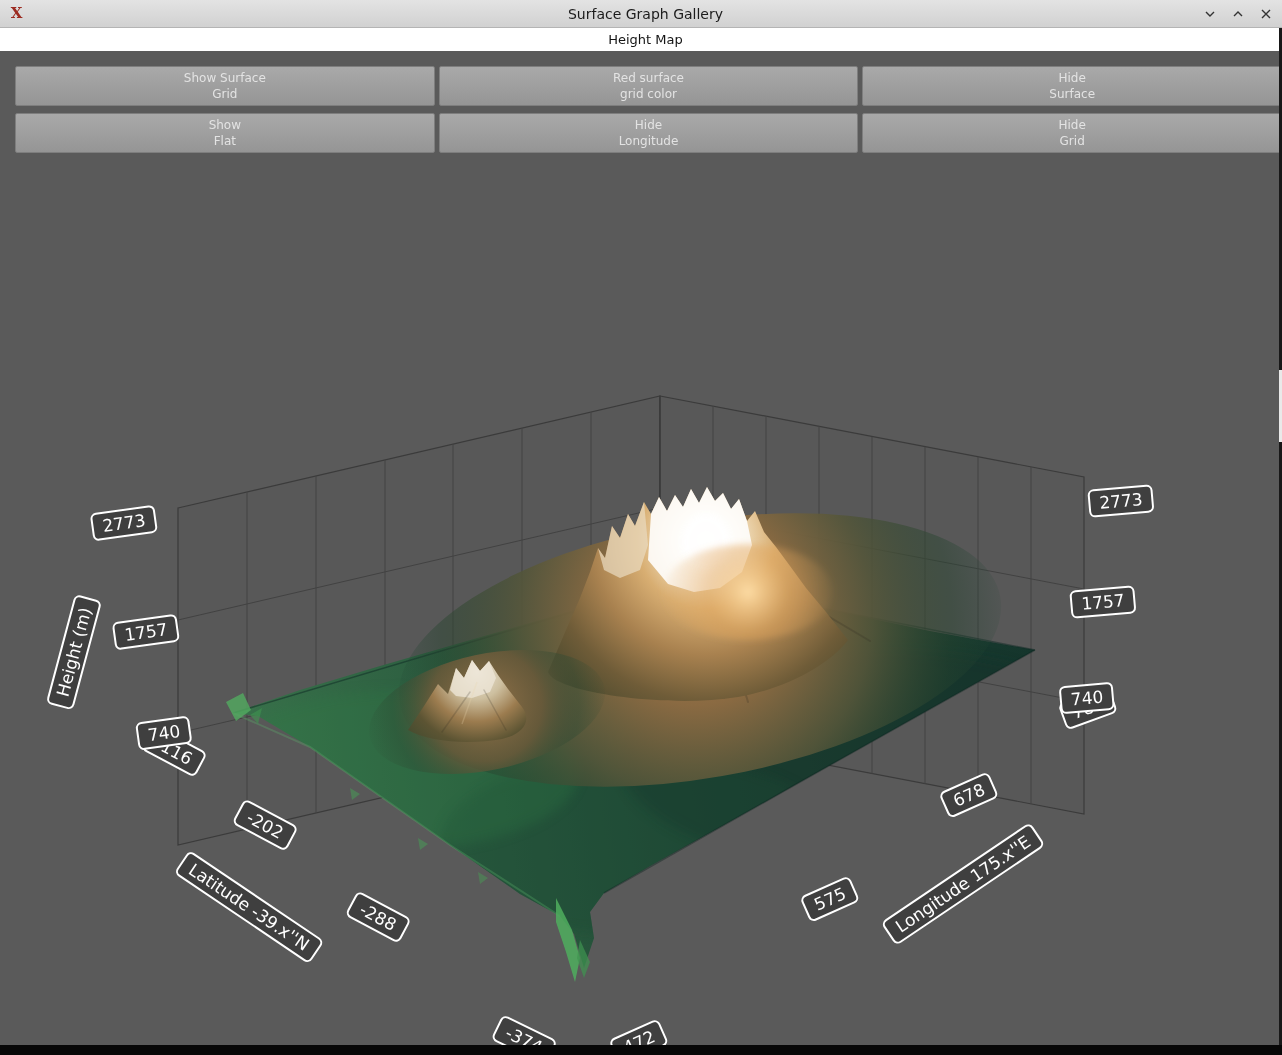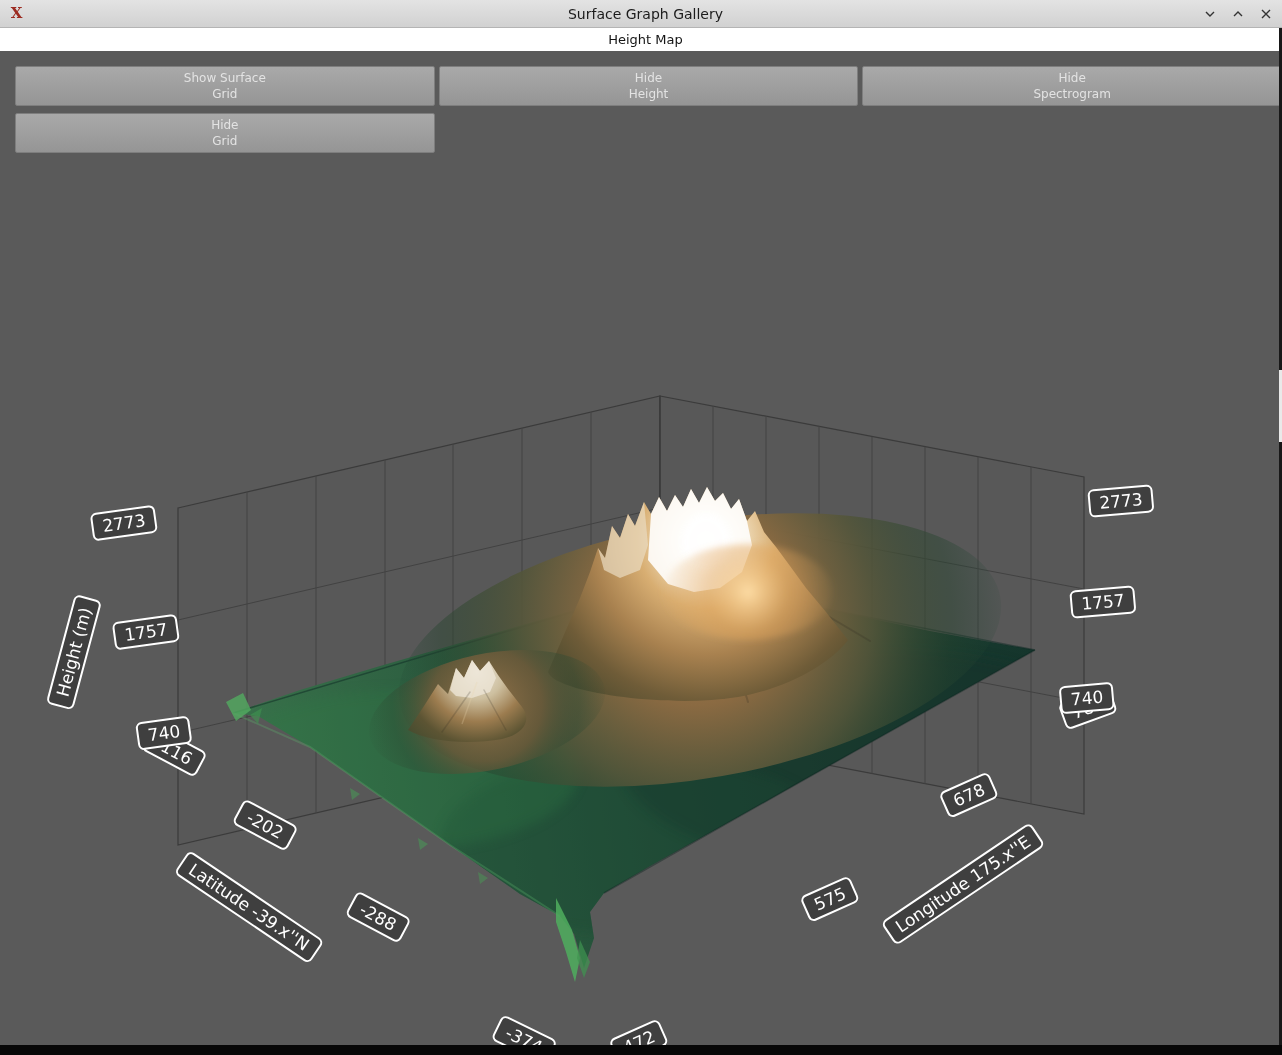--- a/index.html
+++ b/index.html
@@ -270,26 +270,34 @@
   <div class="tabbar">
     <div class="tab active">Height Map</div>
   </div>
 
   <div class="toolbar">
     <div class="btn">
       <span>Show Surface</span>
       <span>Grid</span>
     </div>
     <div class="btn">
+      <span>Red surface</span>
+      <span>grid color</span>
+    </div>
+    <div class="btn">
       <span>Hide</span>
-      <span>Height</span>
+      <span>Surface</span>
+    </div>
+    <div class="btn">
+      <span>Show</span>
+      <span>Flat</span>
     </div>
     <div class="btn">
       <span>Hide</span>
-      <span>Spectrogram</span>
+      <span>Longitude</span>
     </div>
     <div class="btn">
       <span>Hide</span>
       <span>Grid</span>
     </div>
   </div>
 
   <div class="edge-dark"></div>
   <div class="edge-light"></div>
   <div class="bottom-bar"></div>

